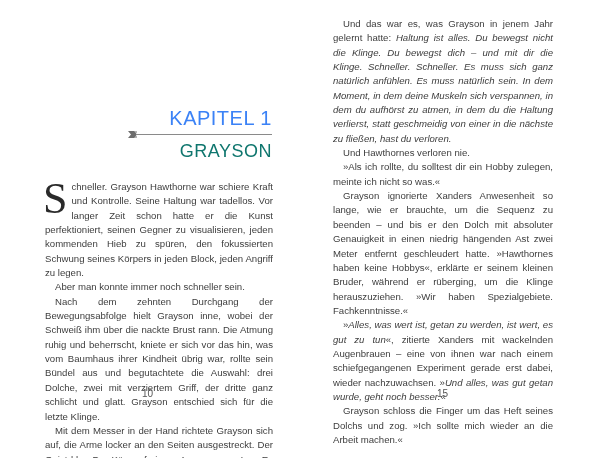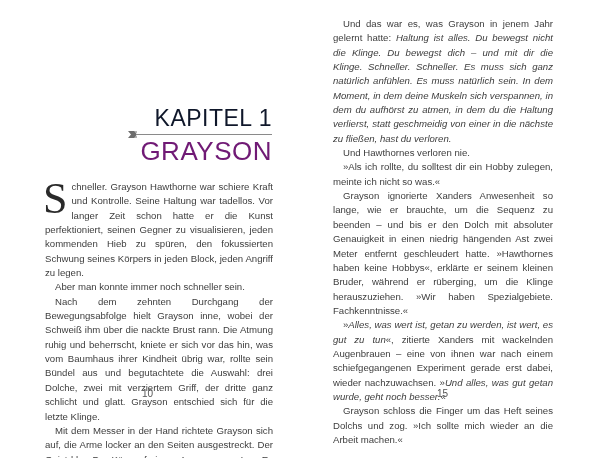--- a/index.html
+++ b/index.html
@@ -5,25 +5,25 @@
   html, body { margin:0; padding:0; }
   body {
     width:600px; height:458px; background:#ffffff; position:relative; overflow:hidden;
     font-family:"Liberation Sans", sans-serif; color:#3a3a3a;
   }
   .page { position:absolute; top:0; height:458px; }
   .page-left { left:0; width:300px; }
   .page-right { left:300px; width:300px; }
 
   .chapter-head { position:absolute; left:120px; top:106px; width:152px; text-align:right; }
-  .chapter-num { font-size:23px; letter-spacing:0.5px; color:#0f172a; line-height:24px; font-weight:normal; }
+  .chapter-num { font-size:20px; letter-spacing:0.5px; color:#3b82f6; line-height:24px; font-weight:normal; }
   .chapter-rule { position:relative; height:9px; }
   .chapter-rule .line { position:absolute; left:20px; right:0; top:4px; height:1px; background:#8a8a8a; }
   .chapter-rule .arrow { position:absolute; left:8px; top:0px; width:18px; height:9px; }
-  .chapter-name { font-size:26px; letter-spacing:0.5px; color:#701a75; line-height:24px; }
+  .chapter-name { font-size:18px; letter-spacing:0.5px; color:#0f766e; line-height:24px; }
 
   .text { position:absolute; font-size:9.6px; line-height:14.35px; text-align:justify; color:#3d3d3d; }
   .text p { margin:0; text-indent:10px; }
   .text p.noindent { text-indent:0; }
   .text-left { left:45px; top:180px; width:228px; }
   .text-right { left:333px; top:17px; width:220px; }
   .dropcap { float:left; font-size:44px; line-height:34px; margin:2px 4px 0 -2px; color:#2a2a2a; font-family:"Liberation Serif", serif; }
   em { }
 
   .folio { position:absolute; top:388px; font-size:10px; color:#555; width:20px; text-align:left; }

